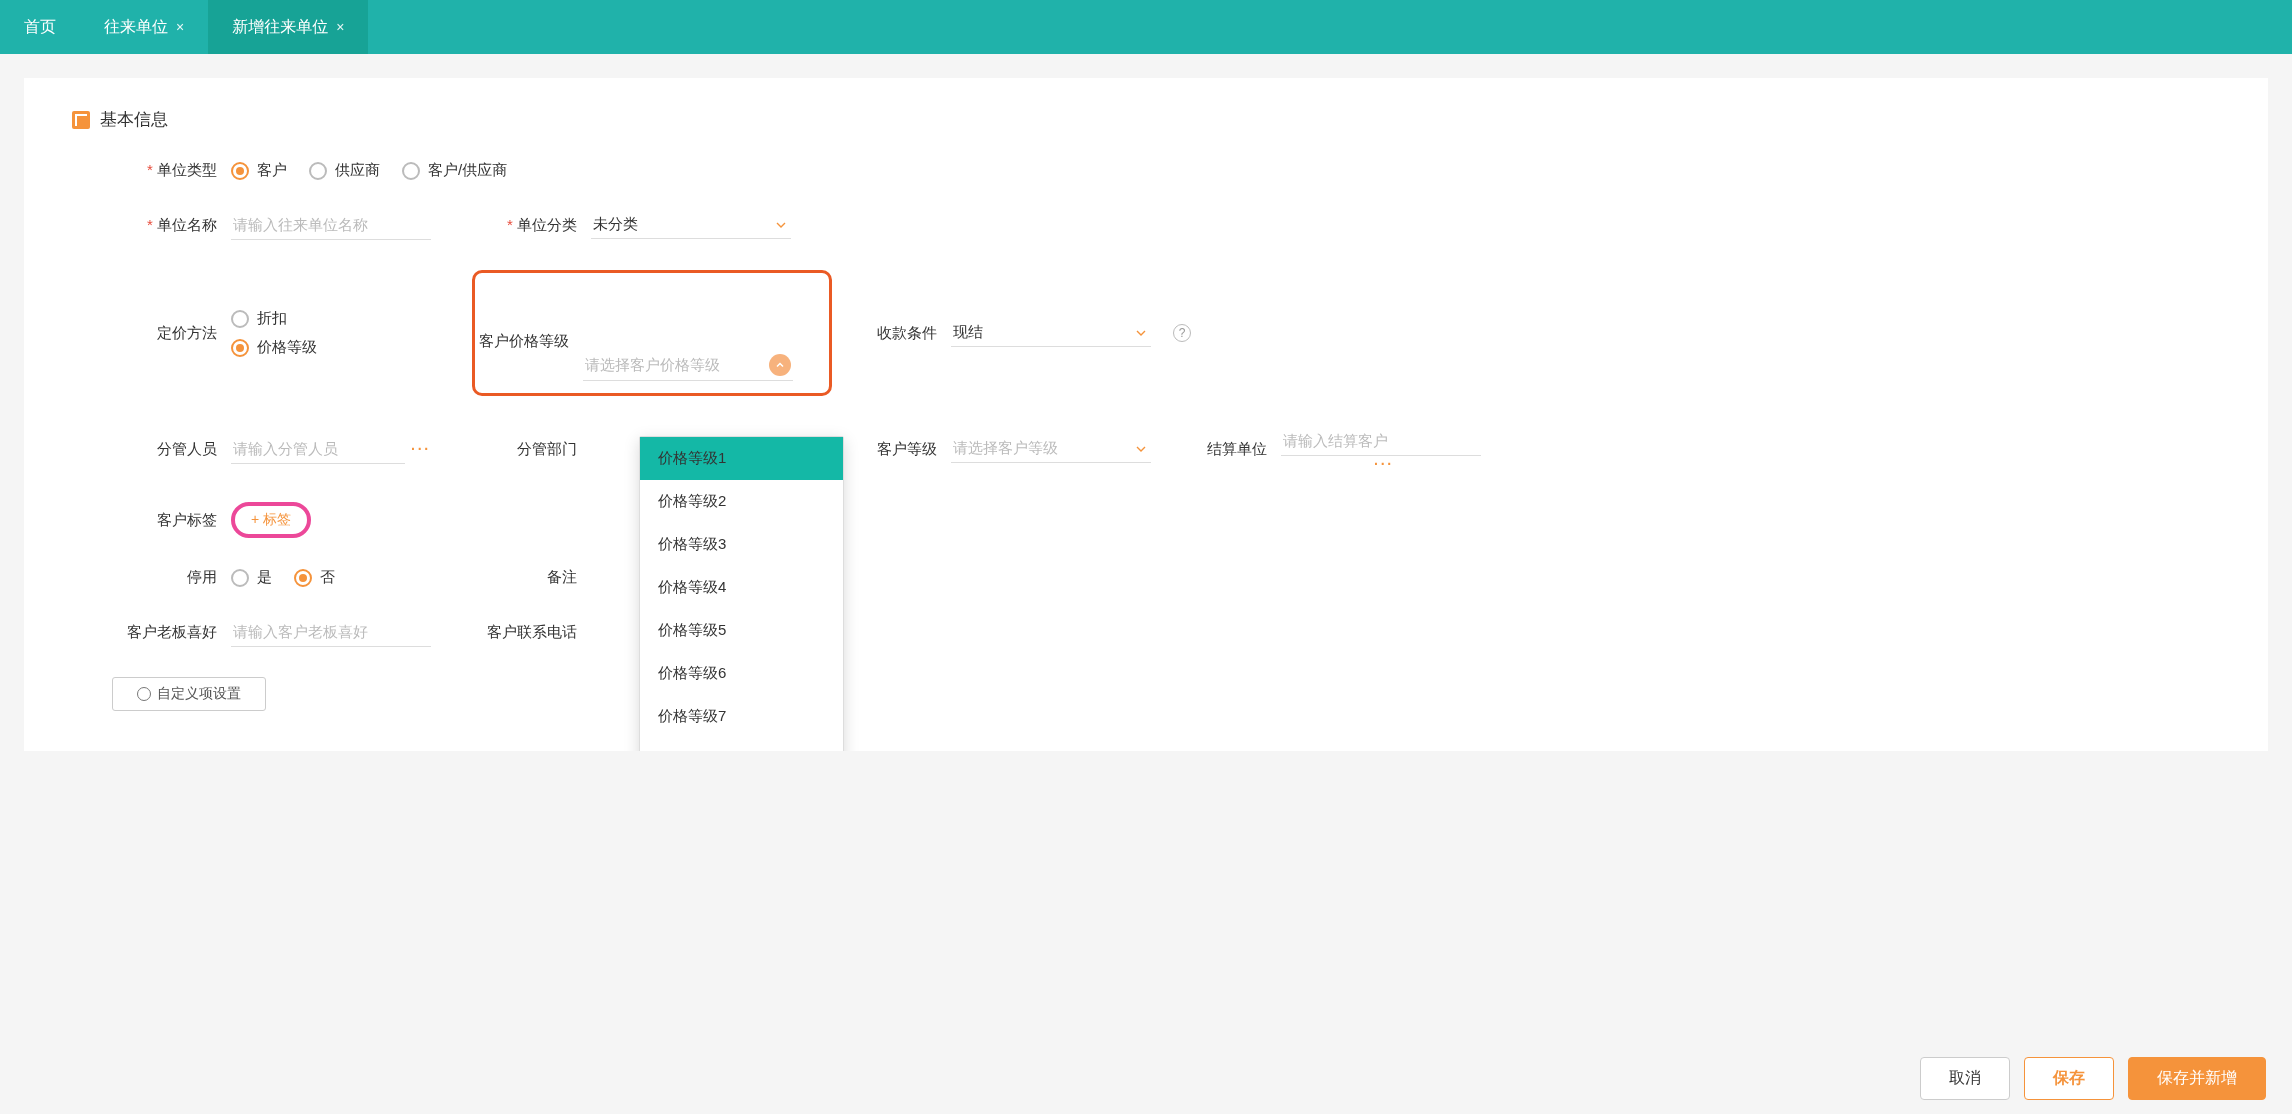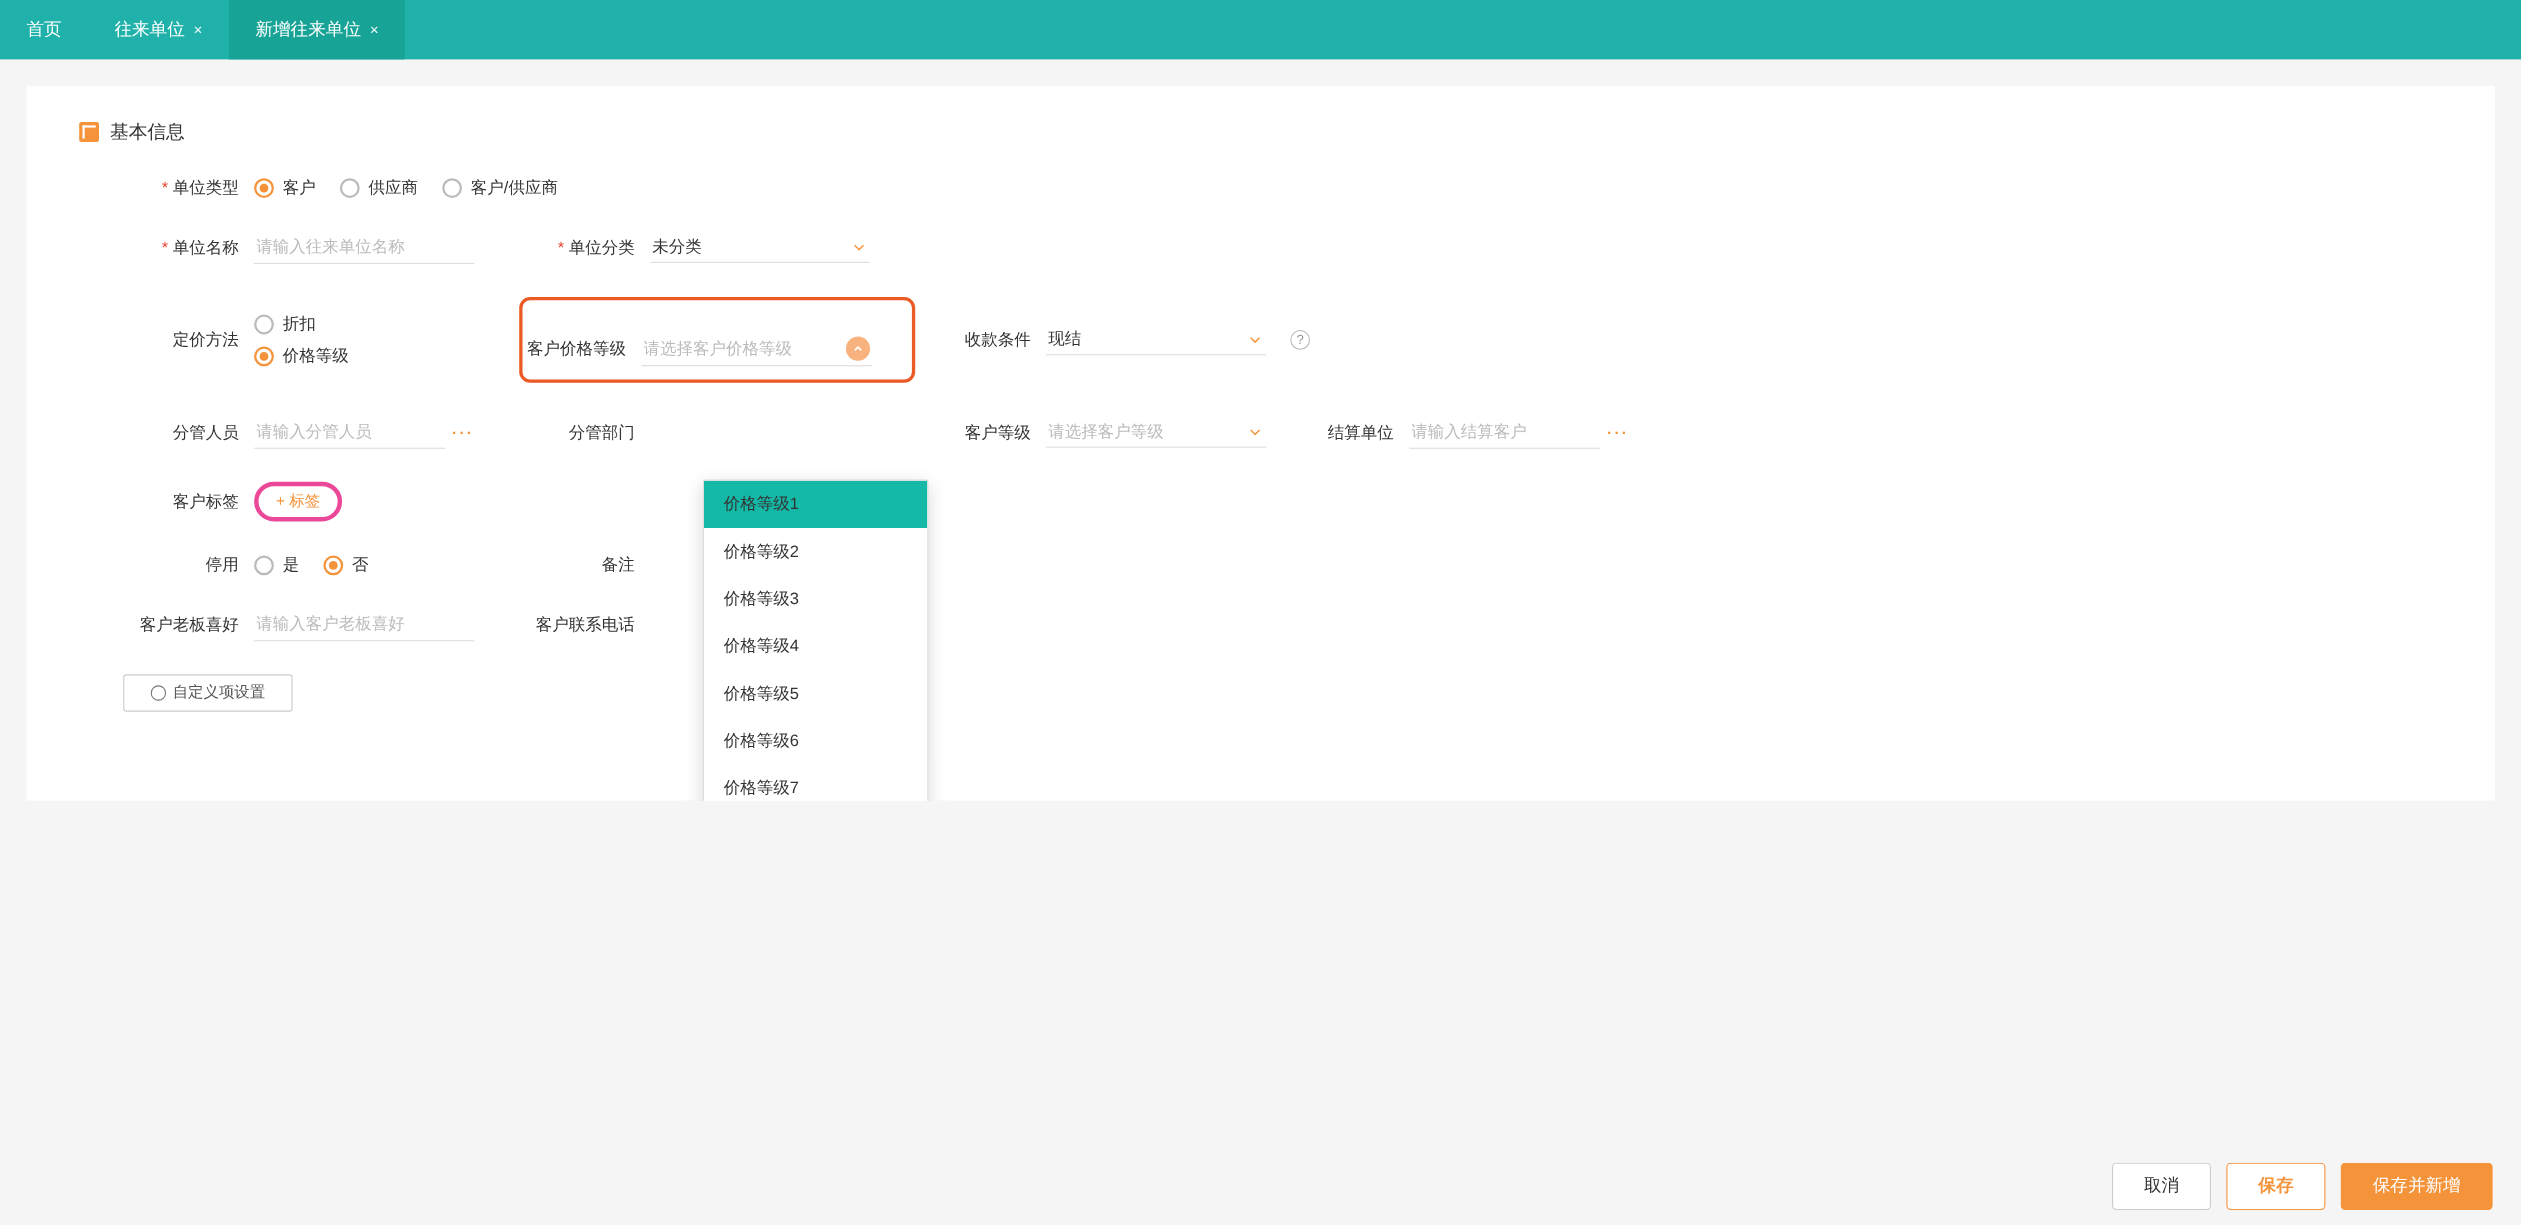--- a/index.html
+++ b/index.html
@@ -42,21 +42,21 @@
     .radio { display:inline-flex; align-items:center; gap:8px; cursor:pointer; font-size:15px; }
     .radio .dot { width:18px; height:18px; border:2px solid #bbb; border-radius:50%; display:inline-flex; align-items:center; justify-content:center; }
     .radio.checked .dot { border-color:#f5933b; }
     .radio.checked .dot::after { content:""; width:8px; height:8px; background:#f5933b; border-radius:50%; }
     
     
     .tag-btn { border:4px solid #ec4899; color:#f5933b; background:#fff; border-radius:18px; padding:5px 16px; font-size:14px; cursor:pointer; }
     
     
     .hl-box { border:3px solid #ea5a24; border-radius:10px; padding:29px 14px 12px 4px; position:relative; }
-    .hl-box .control { max-width:210px; }
+    .hl-box .control { max-width:210px;margin-top:48px; }
     
     
     .chev-circle { width:22px; height:22px; border-radius:50%; background:#f7b27d; display:inline-flex; align-items:center; justify-content:center; }
     .chev-circle svg{ width:12px; height:12px; }
     
     
     .dropdown { position:absolute; top:358px; left:615px; width:205px; background:#fff; border:1px solid #ddd; border-radius:2px; box-shadow:0 4px 16px rgba(0,0,0,.15); z-index:10; padding-right:0; }
     .dropdown-inner { max-height:350px; overflow-y:auto; }
     .dd-item { padding:12px 18px; font-size:15px; cursor:pointer; white-space:nowrap; }
     .dd-item.sel-item { background:#14b8a6; }
@@ -195,21 +195,21 @@
           <span class="val ph">请选择客户等级</span>
           <span class="chev">
               <svg viewBox="0 0 24 24" fill="none" stroke="currentColor" stroke-width="2">
                 <polyline points="6 9 12 15 18 9"></polyline>
               </svg>
             </span>
         </div>
       </div>
       <div class="field">
         <span class="label" style="width:75px;">结算单位</span>
-        <div class="control" style="display:flex;align-items:center;">
+        <div class="control" style="display:flex;align-items:center;flex-direction:column;">
           <input class="text-in" style="flex: 1 1 0%;" placeholder="请输入结算客户">
           <span class="dots">···</span>
         </div>
       </div>
     </div>
 
     <div class="row">
       <div class="field">
         <span class="label">客户标签</span>
         <button class="tag-btn">+ 标签</button>

